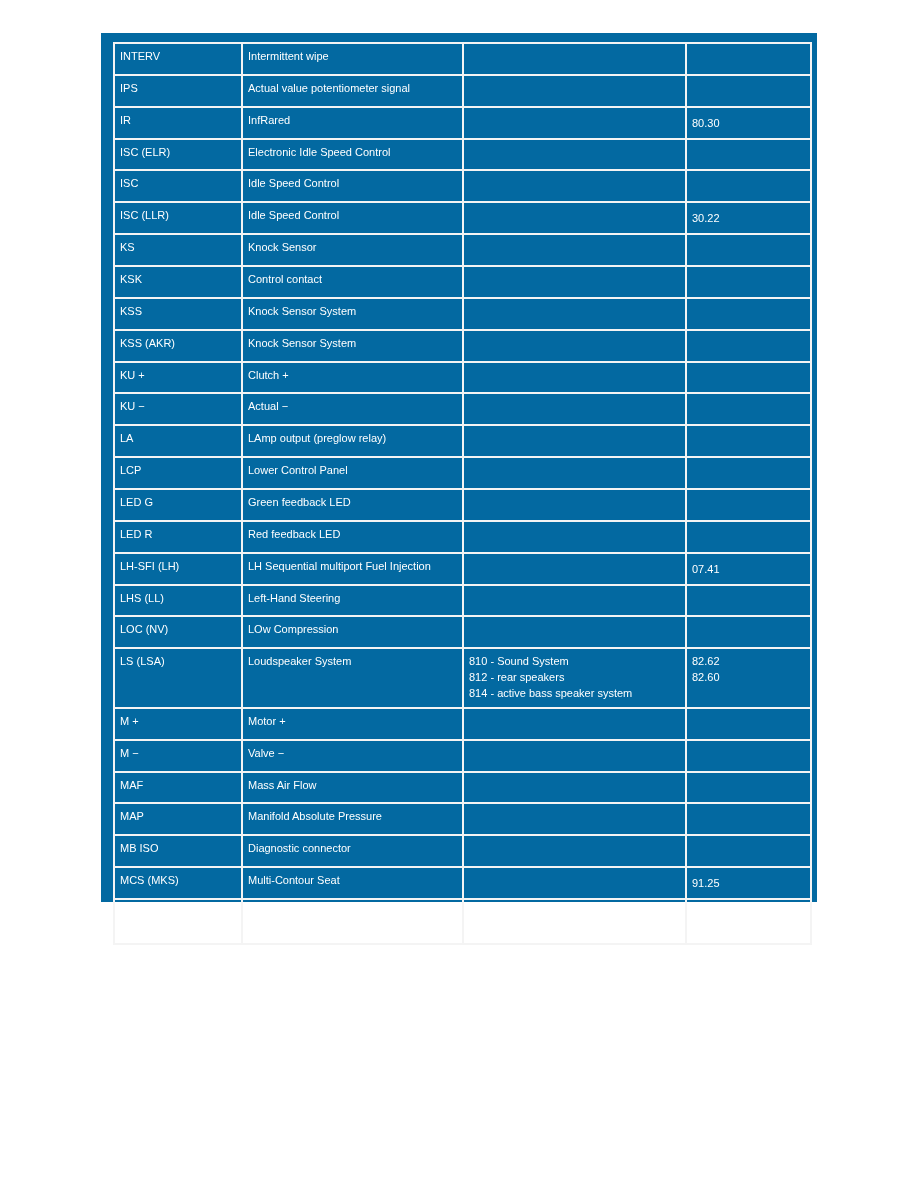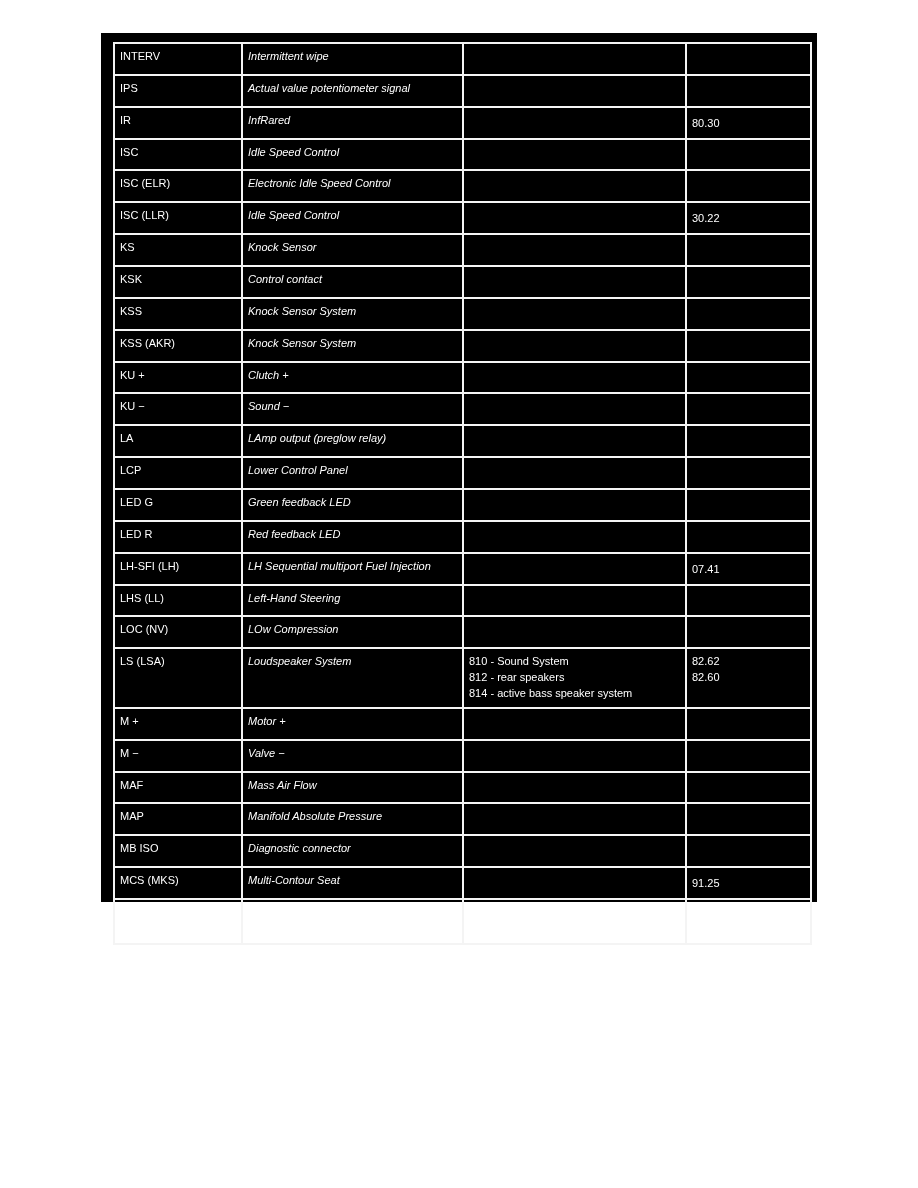--- a/index.html
+++ b/index.html
@@ -13,21 +13,21 @@
     position: relative;
     overflow: hidden;
     font-family: "Liberation Sans", "DejaVu Sans", sans-serif;
   }
   .page-frame {
     position: absolute;
     left: 101px;
     top: 33px;
     width: 716px;
     height: 869px;
-    background: #000000;
+    background: #0369a1;
   }
   table.abbr-table {
     position: absolute;
     left: 12px;
     top: 9px;
     width: 697px;
     border-collapse: collapse;
     table-layout: fixed;
   }
   table.abbr-table td {
@@ -37,21 +37,20 @@
     line-height: 16px;
     vertical-align: top;
     padding: 4px 5px 0 5px;
     height: 22.86px;
     box-sizing: content-box;
     overflow: hidden;
     white-space: nowrap;
   }
   table.abbr-table td.wrap {
     white-space: normal;
-    font-style: italic;
   }
   table.abbr-table tr.tall td {
     height: 53.5px;
   }
   table.abbr-table tr.medium td {
     height: 36.5px;
   }
   col.c1 { width: 128px; }
   col.c2 { width: 221px; }
   col.c3 { width: 223px; }
@@ -93,34 +92,34 @@
   <tr>
     <td><span class="abbr">IR</span></td>
     <td class="wrap"><span class="meaning">InfRared</span></td>
     <td class="notes"></td>
     <td class="refs val-cell">
             <span class="line">80.30</span>
           </td>
   </tr>
 
   <tr>
+    <td><span class="abbr">ISC (ELR)</span></td>
+    <td class="wrap"><span class="meaning">Electronic Idle Speed Control</span></td>
+    <td class="notes"></td>
+    <td class="refs val-cell"></td>
+  </tr>
+
+  <tr>
     <td><span class="abbr">ISC</span></td>
     <td class="wrap"><span class="meaning">Idle Speed Control</span></td>
     <td class="notes"></td>
     <td class="refs val-cell"></td>
   </tr>
 
   <tr>
-    <td><span class="abbr">ISC (ELR)</span></td>
-    <td class="wrap"><span class="meaning">Electronic Idle Speed Control</span></td>
-    <td class="notes"></td>
-    <td class="refs val-cell"></td>
-  </tr>
-
-  <tr>
     <td><span class="abbr">ISC (LLR)</span></td>
     <td class="wrap"><span class="meaning">Idle Speed Control</span></td>
     <td class="notes"></td>
     <td class="refs val-cell">
             <span class="line">30.22</span>
           </td>
   </tr>
 
 
   <tr>
@@ -153,21 +152,21 @@
 
   <tr>
     <td><span class="abbr">KU +</span></td>
     <td class="wrap"><span class="meaning">Clutch +</span></td>
     <td class="notes"></td>
     <td class="refs val-cell"></td>
   </tr>
 
   <tr>
     <td><span class="abbr">KU −</span></td>
-    <td class="wrap"><span class="meaning">Sound −</span></td>
+    <td class="wrap"><span class="meaning">Actual −</span></td>
     <td class="notes"></td>
     <td class="refs val-cell"></td>
   </tr>
 
   <tr>
     <td><span class="abbr">LA</span></td>
     <td class="wrap"><span class="meaning">LAmp output (preglow relay)</span></td>
     <td class="notes"></td>
     <td class="refs val-cell"></td>
   </tr>

